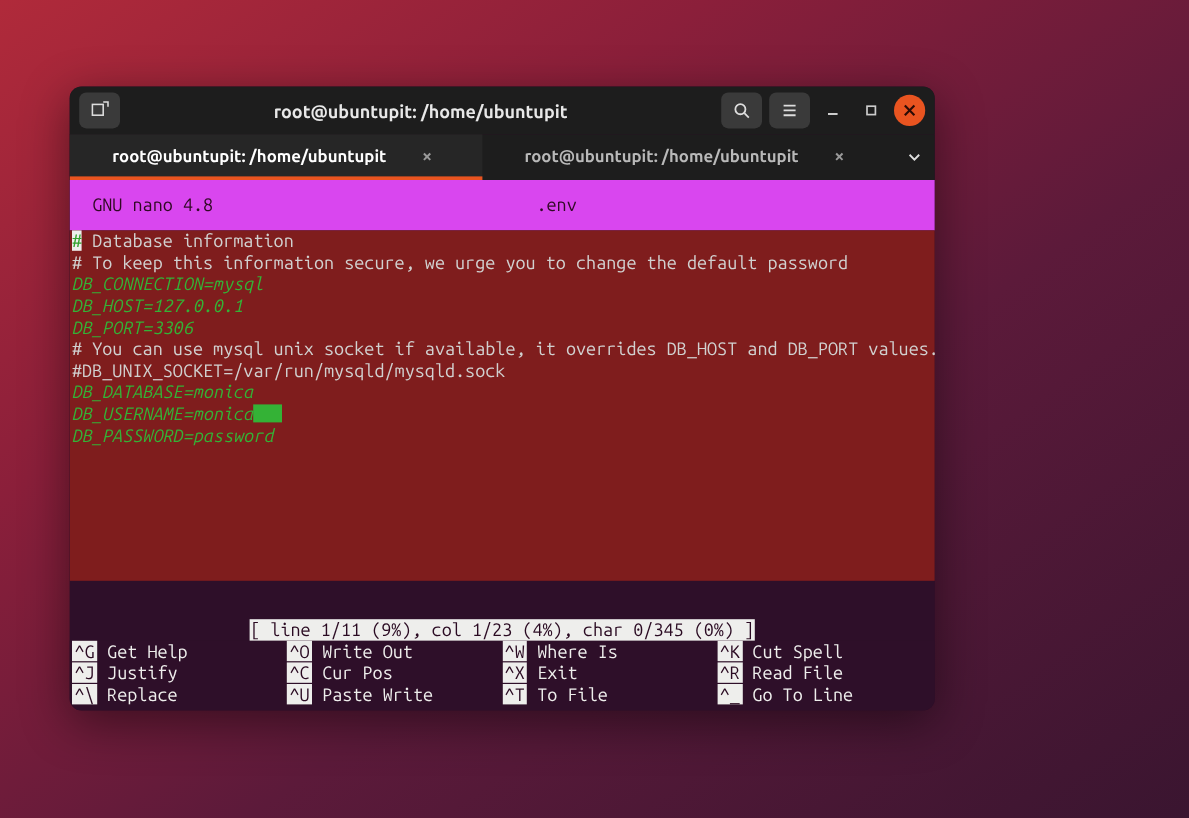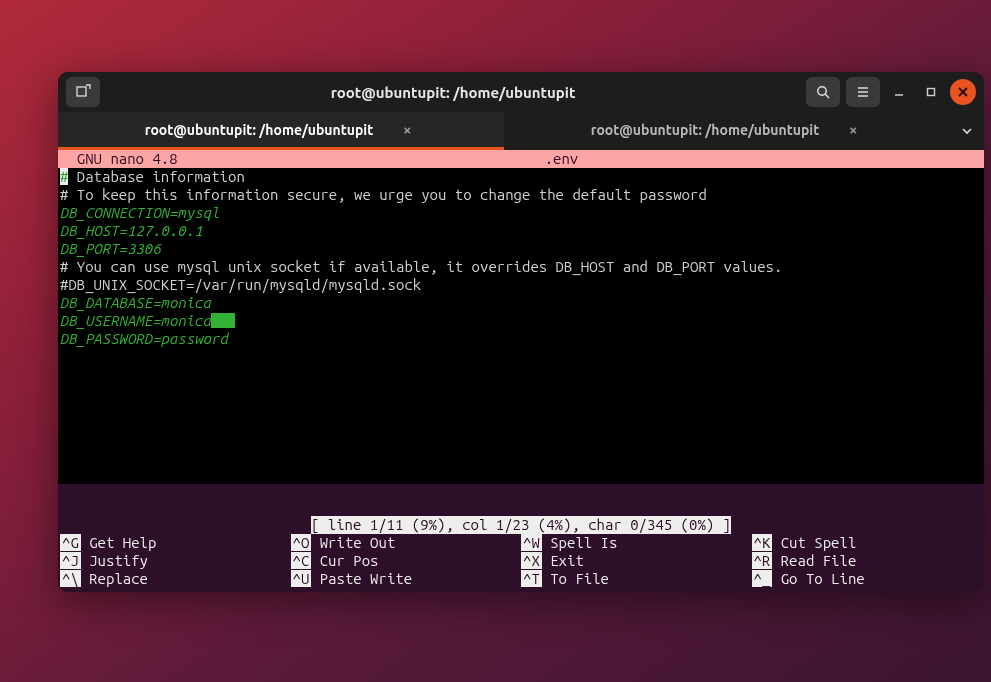--- a/index.html
+++ b/index.html
@@ -1,18 +1,18 @@
 <!DOCTYPE html>
 <html><head>
 <meta charset="utf-8">
 <style>
   html, body { margin:0; padding:0; width:991px; height:682px;
     font-family:"Ubuntu","DejaVu Sans",sans-serif; overflow:hidden;
     background:linear-gradient(145deg,#b02a3a 0%,#8b1f3a 30%,#5c1a3a 60%,#3a1530 100%); }
-  .window { position:absolute; left:58px; top:72px; width:926px; height:520px;
+  .window { position:absolute; left:58px; top:72px; width:721px; height:520px;
     background:#2e0f29; border-radius:10px; box-shadow:0 10px 40px rgba(0,0,0,.45);
     overflow:hidden; display:flex; flex-direction:column; }
   .titlebar { height:40px; background:#1d1d1d; display:flex; align-items:center;
     padding:0 8px; }
   .tb-btn { width:34px; height:30px; border-radius:6px; display:flex;
     align-items:center; justify-content:center; color:#ddd; cursor:default; }
   .tb-btn.bg { background:#3a3a3a; }
   .tb-title { flex:1; text-align:center; color:#e8e8e8; font-weight:600; font-size:15px; }
   .tb-right { display:flex; gap:6px; align-items:center; }
   .win-ctrl { width:26px; height:26px; border-radius:13px; display:flex;
@@ -24,23 +24,23 @@
     gap:24px; position:relative; color:#b9b9b9; font-size:14px; font-weight:600;
     border-bottom:3px solid transparent; }
   .tab.active { color:#fff; border-bottom-color:#e95420; background:#262626; }
   .tab .x { color:#999; font-size:15px; width:20px; text-align:center; }
   .tab-drop { width:34px; display:flex; align-items:center; justify-content:center;
     color:#ddd; }
   
   .term { flex:1; display:flex; flex-direction:column;
     font-family:"Ubuntu Mono","DejaVu Sans Mono",monospace; font-size:15px;
     line-height:18px; }
-  .nano-top { color:#300a24; background:#fca5a5; display:flex;
-    white-space:pre; padding:0 2px; }
-  .nano-body { flex:1; background:#000000; padding:0 2px; white-space:pre; }
+  .nano-top { color:#300a24; background:#d946ef; display:flex;
+    white-space:pre; padding:12px 2px; }
+  .nano-body { flex:1; background:#7f1d1d; padding:0 2px; white-space:pre; }
   .nano-body .comment { color:#d1d0cf; }
   .nano-body .var   { color:#34b236;font-style:italic; }
   .nano-body .hash-hl { background:#eeeeec; color:#32a22e; }
   .cursor { display:inline-block; width:24px; height:15px; background:#34b236;
     vertical-align:-2px; }
   .status { display:flex; justify-content:center; white-space:pre;margin-top:32px; }
   .status span { background:#eeeeec; color:#2a0a22; }
   .help { background:#2e0f29; display:grid;
     grid-template-columns:repeat(4,1fr); padding:0 2px 4px; }
   .help span.key { background:#eeeeec; color:#2a0a22; padding:0 2px; }
@@ -120,21 +120,21 @@
 
     <div class="nano-body" id="nano-body"><div><span class="hash-hl">#</span><span class="comment"> Database information</span></div><div><span class="comment"># To keep this information secure, we urge you to change the default password</span></div><div><span class="var">DB_CONNECTION=mysql</span></div><div><span class="var">DB_HOST=127.0.0.1</span></div><div><span class="var">DB_PORT=3306</span></div><div><span class="comment"># You can use mysql unix socket if available, it overrides DB_HOST and DB_PORT values.</span></div><div><span class="comment">#DB_UNIX_SOCKET=/var/run/mysqld/mysqld.sock</span></div><div><span class="var">DB_DATABASE=monica</span></div><div><span class="var">DB_USERNAME=monica</span><span class="cursor"></span></div><div><span class="var">DB_PASSWORD=password</span></div></div>
 
     <div class="status">
       <span>[ line 1/11 (9%), col 1/23 (4%), char 0/345 (0%) ]</span>
     </div>
 
     <div class="help" id="nano-help">
         <div><span class="key">^G</span><span class="lbl"> Get Help</span></div>
         <div><span class="key">^O</span><span class="lbl"> Write Out</span></div>
-        <div><span class="key">^W</span><span class="lbl"> Spell Is</span></div>
+        <div><span class="key">^W</span><span class="lbl"> Where Is</span></div>
         <div><span class="key">^K</span><span class="lbl"> Cut Spell</span></div>
         <div><span class="key">^J</span><span class="lbl"> Justify</span></div>
         <div><span class="key">^C</span><span class="lbl"> Cur Pos</span></div>
         <div><span class="key">^X</span><span class="lbl"> Exit</span></div>
         <div><span class="key">^R</span><span class="lbl"> Read File</span></div>
         <div><span class="key">^\</span><span class="lbl"> Replace</span></div>
         <div><span class="key">^U</span><span class="lbl"> Paste Write</span></div>
         <div><span class="key">^T</span><span class="lbl"> To File</span></div>
         <div><span class="key">^_</span><span class="lbl"> Go To Line</span></div>
       </div>

